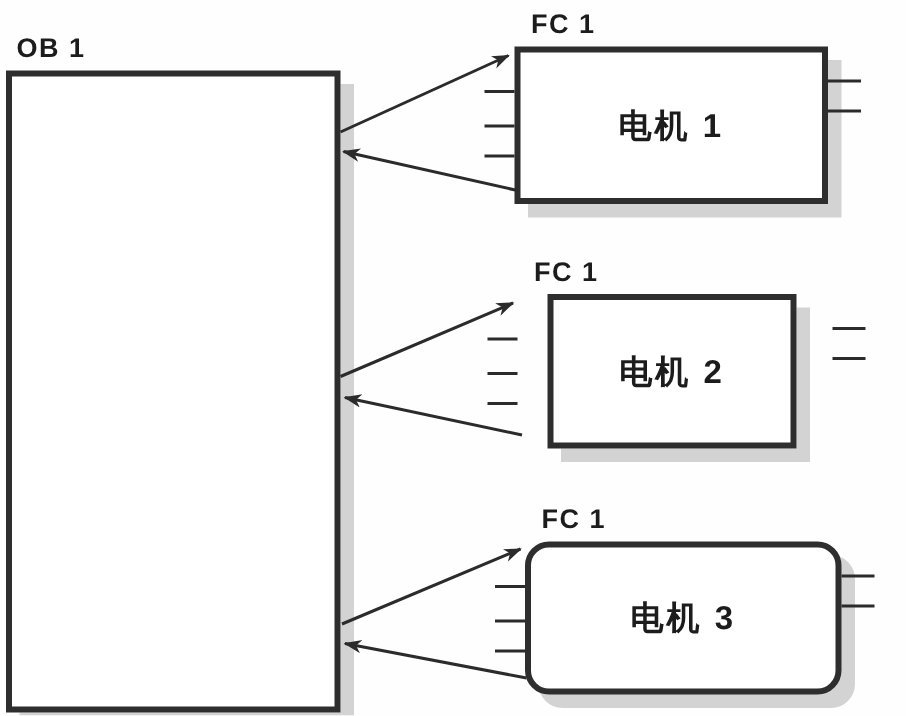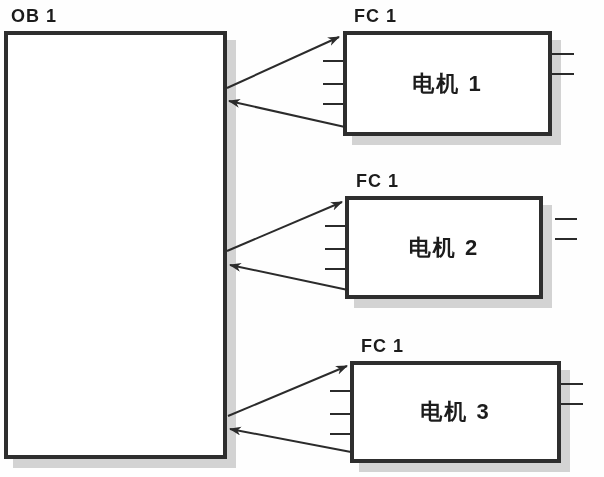--- a/index.html
+++ b/index.html
@@ -82,39 +82,39 @@
       <line x1="561" y1="384" x2="583" y2="384" stroke="#2b2b2b" stroke-width="2"></line>
       <line x1="561" y1="404" x2="583" y2="404" stroke="#2b2b2b" stroke-width="2"></line>
       <line x1="227" y1="88" x2="339" y2="37" stroke="#2b2b2b" stroke-width="2" marker-end="url(#arrowhead)"></line>
       <line x1="227" y1="251" x2="342" y2="202" stroke="#2b2b2b" stroke-width="2" marker-end="url(#arrowhead)"></line>
       <line x1="228" y1="416" x2="347" y2="366" stroke="#2b2b2b" stroke-width="2" marker-end="url(#arrowhead)"></line>
       <line x1="345" y1="127" x2="229" y2="101" stroke="#2b2b2b" stroke-width="2" marker-end="url(#arrowhead)"></line>
       <line x1="348" y1="290" x2="230" y2="265" stroke="#2b2b2b" stroke-width="2" marker-end="url(#arrowhead)"></line>
       <line x1="351" y1="452" x2="230" y2="429" stroke="#2b2b2b" stroke-width="2" marker-end="url(#arrowhead)"></line>
     </svg>
 
-  <div class="block ob" id="blk-ob" style="left: 4px; top: 4px; width: 223px;">
+  <div class="block ob" id="blk-ob" style="left: 4px; top: 20px; width: 223px;">
     <div class="blk-label">OB 1</div>
     <div class="blk-box" style="width: 223px; height: 428px; box-shadow: rgb(211, 211, 211) 9px 9px 0px; border-color: rgb(46, 46, 46);"></div>
   </div>
 
   <div class="block fc" id="blk-fc0" style="left: 343px; top: 4px; width: 209px;">
     <div class="blk-label">FC 1</div>
     <div class="blk-box" style="width: 209px; height: 105px; box-shadow: rgb(211, 211, 211) 9px 9px 0px; border-color: rgb(46, 46, 46);">
       <span class="blk-title">电机 1</span>
     </div>
   </div>
 
   <div class="block fc" id="blk-fc1" style="left: 345px; top: 169px; width: 210px;">
     <div class="blk-label">FC 1</div>
-    <div class="blk-box" style="width: 198px; height: 103px; box-shadow: rgb(211, 211, 211) 9px 9px 0px; border-color: rgb(46, 46, 46);">
+    <div class="blk-box" style="width: 166px; height: 103px; box-shadow: rgb(211, 211, 211) 9px 9px 0px; border-color: rgb(46, 46, 46); margin-left: 20px;">
       <span class="blk-title">电机 2</span>
     </div>
   </div>
 
   <div class="block fc" id="blk-fc2" style="left: 350px; top: 334px; width: 211px;">
     <div class="blk-label">FC 1</div>
-    <div class="blk-box" style="width: 211px; height: 102px; box-shadow: rgb(211, 211, 211) 9px 9px 0px; border-color: rgb(46, 46, 46);">
+    <div class="blk-box" style="width: 211px; height: 102px; box-shadow: rgb(211, 211, 211) 9px 9px 0px; border-color: rgb(46, 46, 46); border-radius: 16px;">
       <span class="blk-title">电机 3</span>
     </div>
   </div>
 
 </div>
 
 </body></html>

